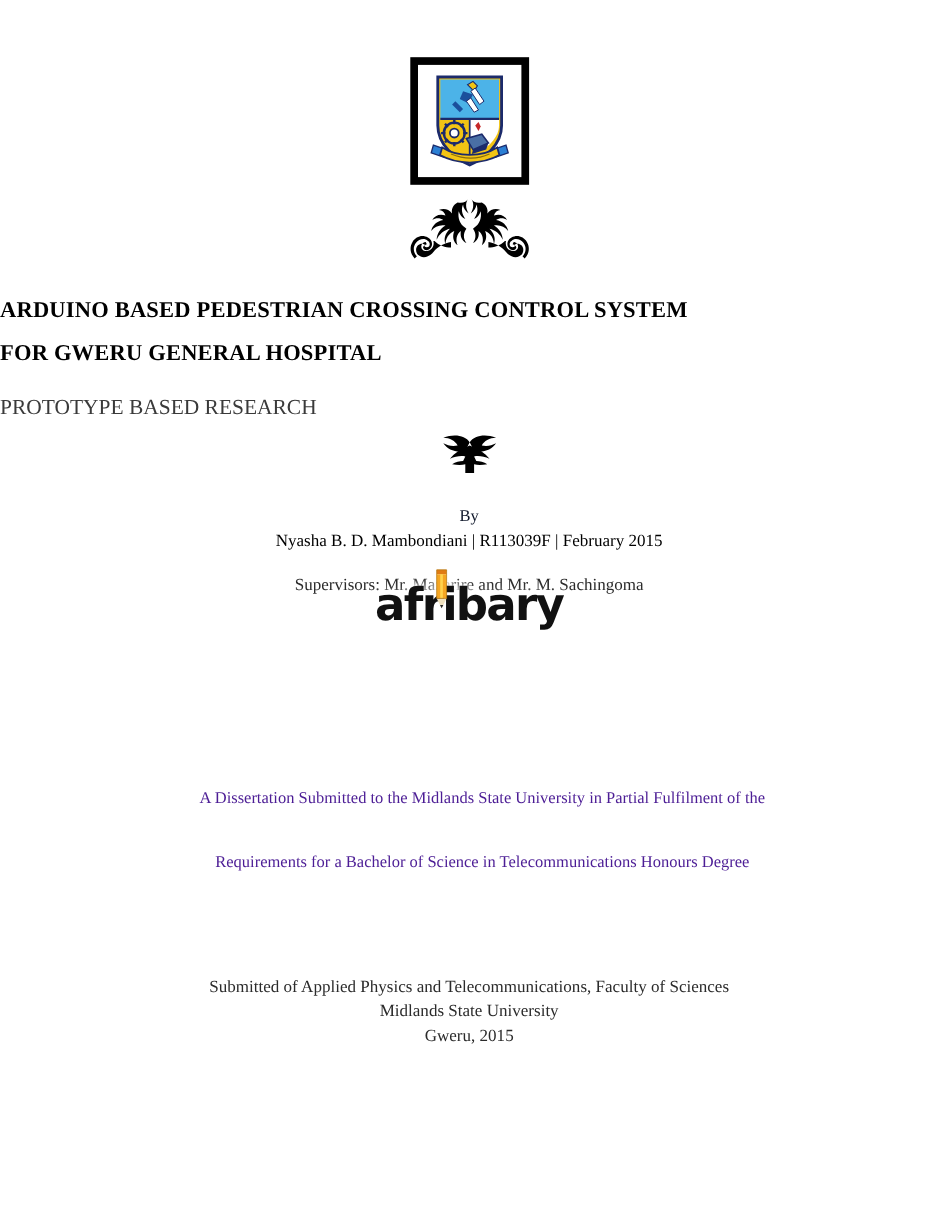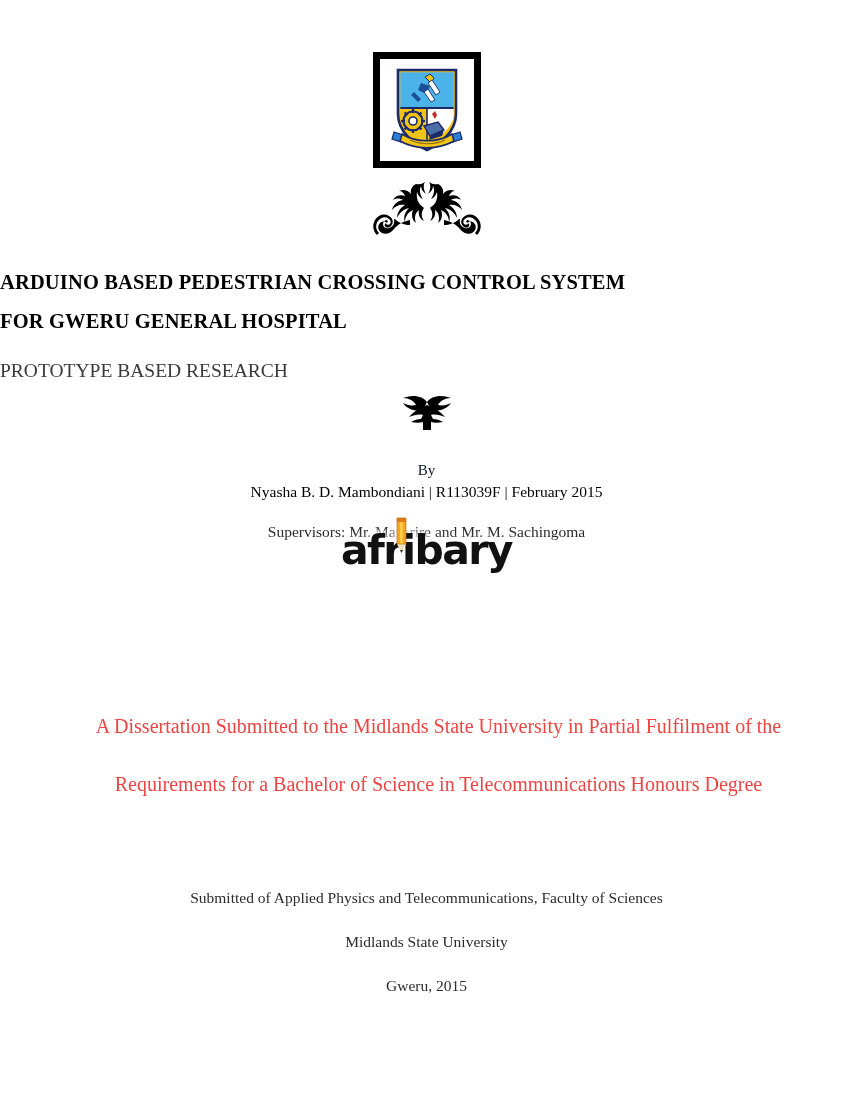--- a/index.html
+++ b/index.html
@@ -124,42 +124,42 @@
   }
 
   .dissertation-block {
     position: absolute;
     left: 0;
     right: 0;
     top: 715px;
     text-align: center;
   }
   .dissertation-line {
-    font-size: 20px;
-    color: #ef4444;
+    font-size: 15px;
+    color: #4c1d95;
     line-height: 22px;
     white-space: nowrap;
     margin-left: 24px;
   }
   .dissertation-line + .dissertation-line { margin-top: 36px; }
 
   .affiliation-block {
     position: absolute;
     left: 0;
     right: 0;
     top: 887px;
     text-align: center;
   }
   .affiliation-line {
     font-size: 15.5px;
     color: #2b2b2b;
     line-height: 22px;
     white-space: nowrap;
   }
-  .affiliation-line + .affiliation-line { margin-top: 22px; }
+  .affiliation-line + .affiliation-line { }
 
   
   .watermark {
     position: absolute;
     left: 0;
     right: 0;
     top: 530px;
     display: flex;
     justify-content: center;
     align-items: center;

